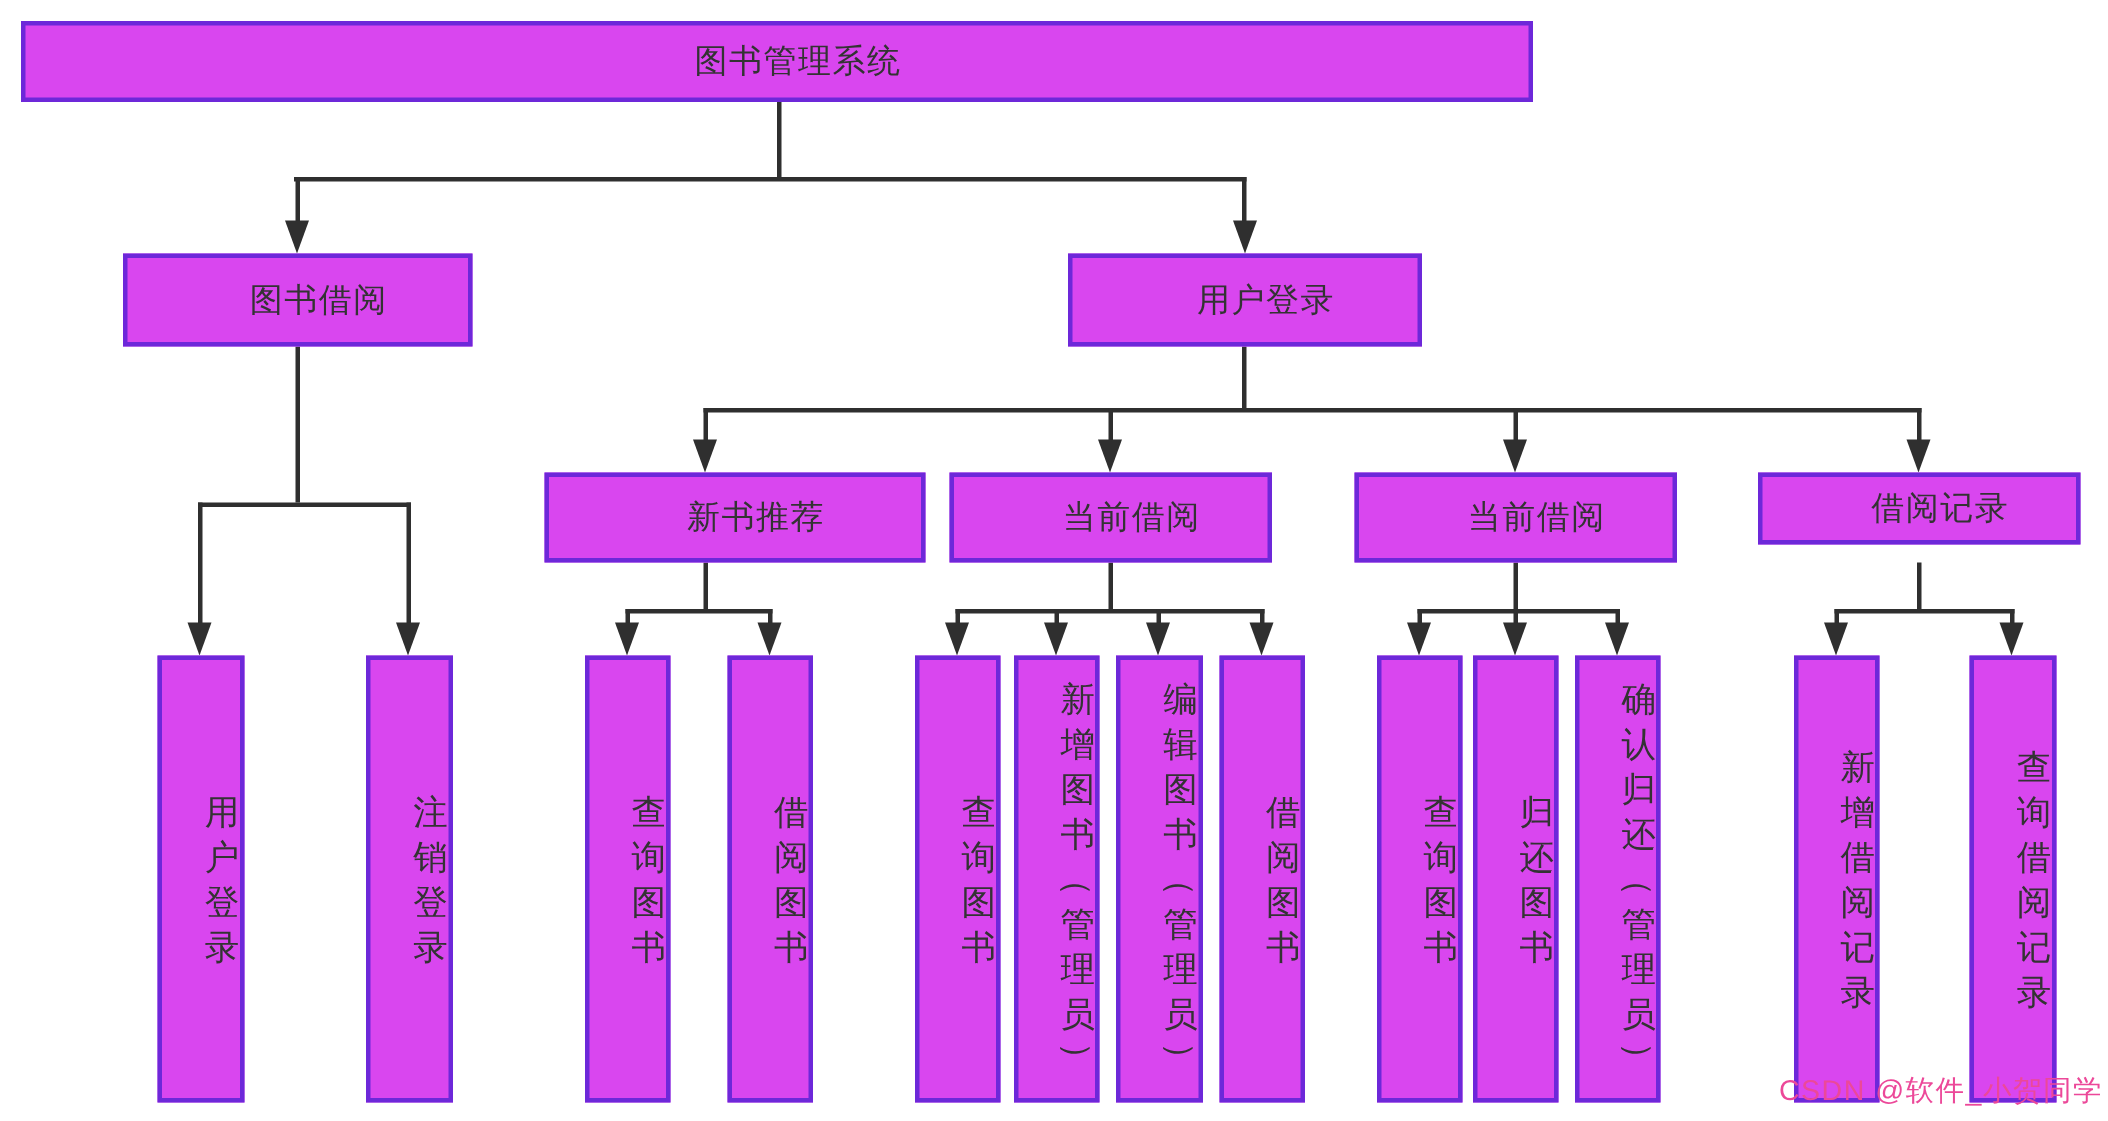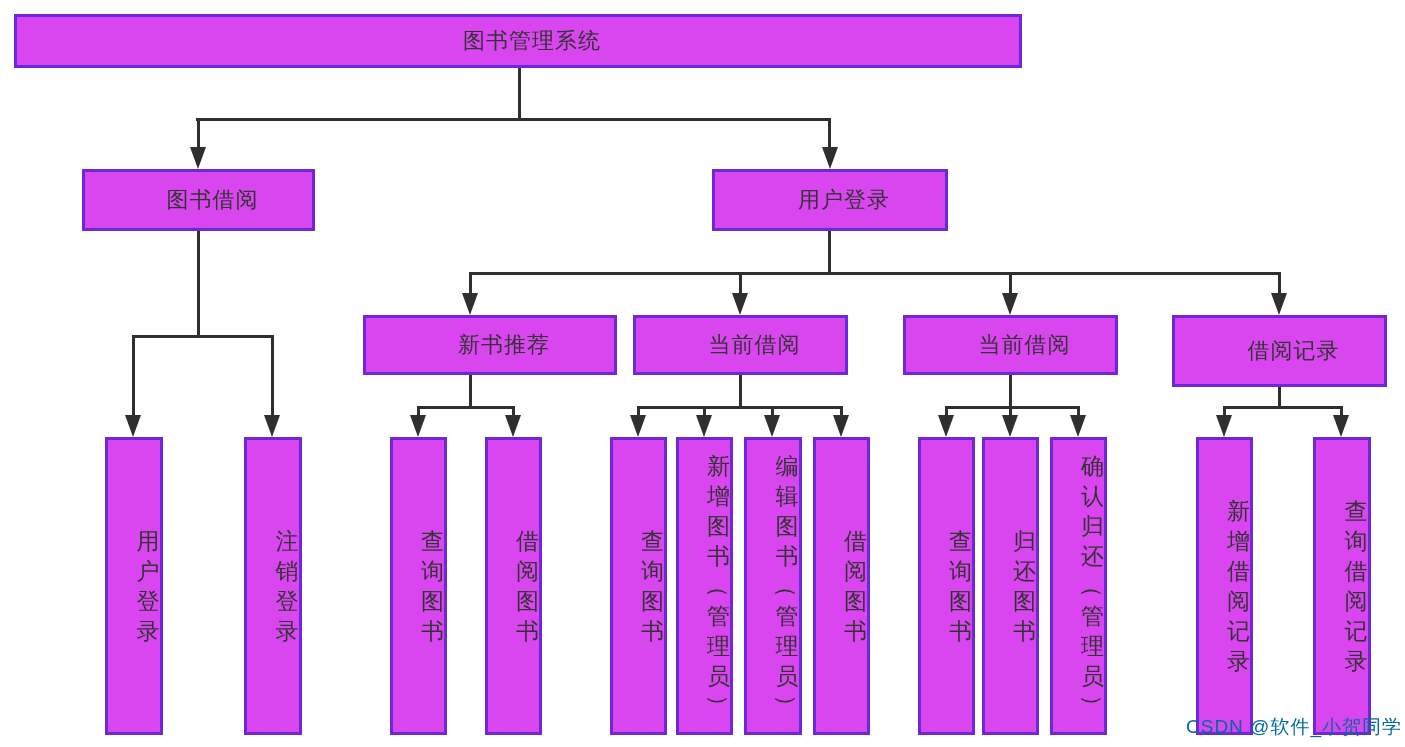--- a/index.html
+++ b/index.html
@@ -12,21 +12,21 @@
     display:flex;align-items:center;justify-content:center;z-index:2;padding-left:28px;
   }
   .box.h{font-size:22px;letter-spacing:1px;}
   .box.v{flex-direction:column;font-size:23px;}
   .vchar{display:block;height:30px;line-height:30px;width:100%;text-align:center;}
   .vchar.rot{transform:rotate(90deg);}
   .vline{position:absolute;width:3px;background:#2f2f2f;z-index:1;}
   .hline{position:absolute;height:3px;background:#2f2f2f;z-index:1;}
   .ah{position:absolute;width:0;height:0;border-left:8px solid transparent;
       border-right:8px solid transparent;border-top:22px solid #2f2f2f;z-index:1;}
-  .watermark{position:absolute;left:1186px;top:714px;font-size:19px;color:#0369a1;
+  .watermark{position:absolute;left:1186px;top:714px;font-size:19px;color:#ec4899;
       letter-spacing:1px;z-index:5;white-space:nowrap;}
 </style>
 </head>
 <body>
 
 <div class="canvas">
 
   <div class="box h" style="left:14px;top:14px;width:1008px;height:54px">图书管理系统</div>
 
   <div class="vline" style="left:518px;top:68px;height:50px"></div>
@@ -53,21 +53,21 @@
   <div class="vline" style="left:739px;top:272px;height:24px"></div>
   <div class="ah" style="left:732px;top:293px"></div>
   <div class="vline" style="left:1009px;top:272px;height:24px"></div>
   <div class="ah" style="left:1002px;top:293px"></div>
   <div class="vline" style="left:1278px;top:272px;height:24px"></div>
   <div class="ah" style="left:1271px;top:293px"></div>
 
   <div class="box h" style="left:363px;top:315px;width:254px;height:60px">新书推荐</div>
   <div class="box h" style="left:633px;top:315px;width:215px;height:60px">当前借阅</div>
   <div class="box h" style="left:903px;top:315px;width:215px;height:60px">当前借阅</div>
-  <div class="box h" style="left:1172px;top:315px;width:215px;height:72px">借阅记录</div>
+  <div class="box h" style="left:1172px;top:315px;width:215px;height:48px">借阅记录</div>
 
   <div class="vline" style="left:469px;top:375px;height:31px"></div>
   <div class="vline" style="left:739px;top:375px;height:31px"></div>
   <div class="vline" style="left:1009px;top:375px;height:31px"></div>
   <div class="vline" style="left:1278px;top:375px;height:31px"></div>
 
   <div class="hline" style="left:417px;top:406px;width:98px"></div>
   <div class="hline" style="left:637px;top:406px;width:206px"></div>
   <div class="hline" style="left:945px;top:406px;width:135px"></div>
   <div class="hline" style="left:1223px;top:406px;width:120px"></div>

